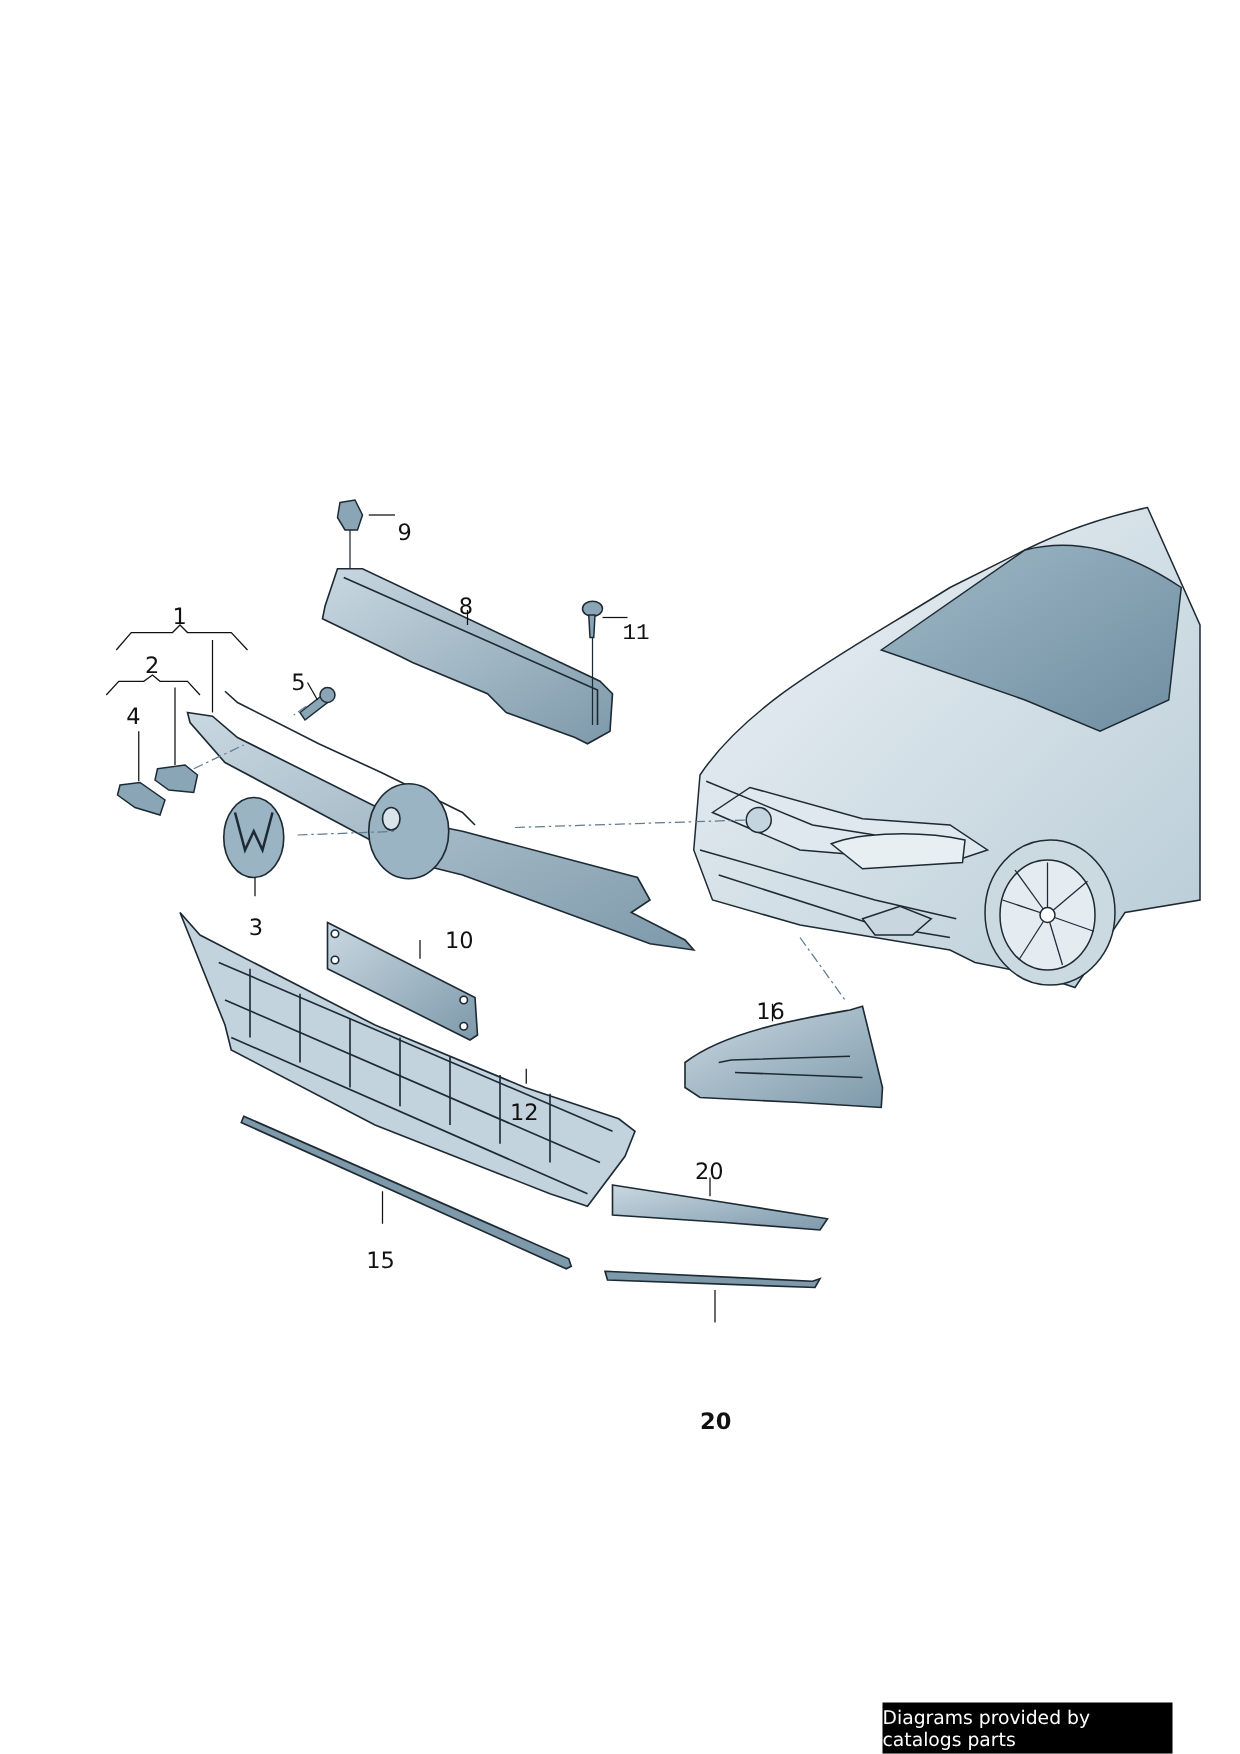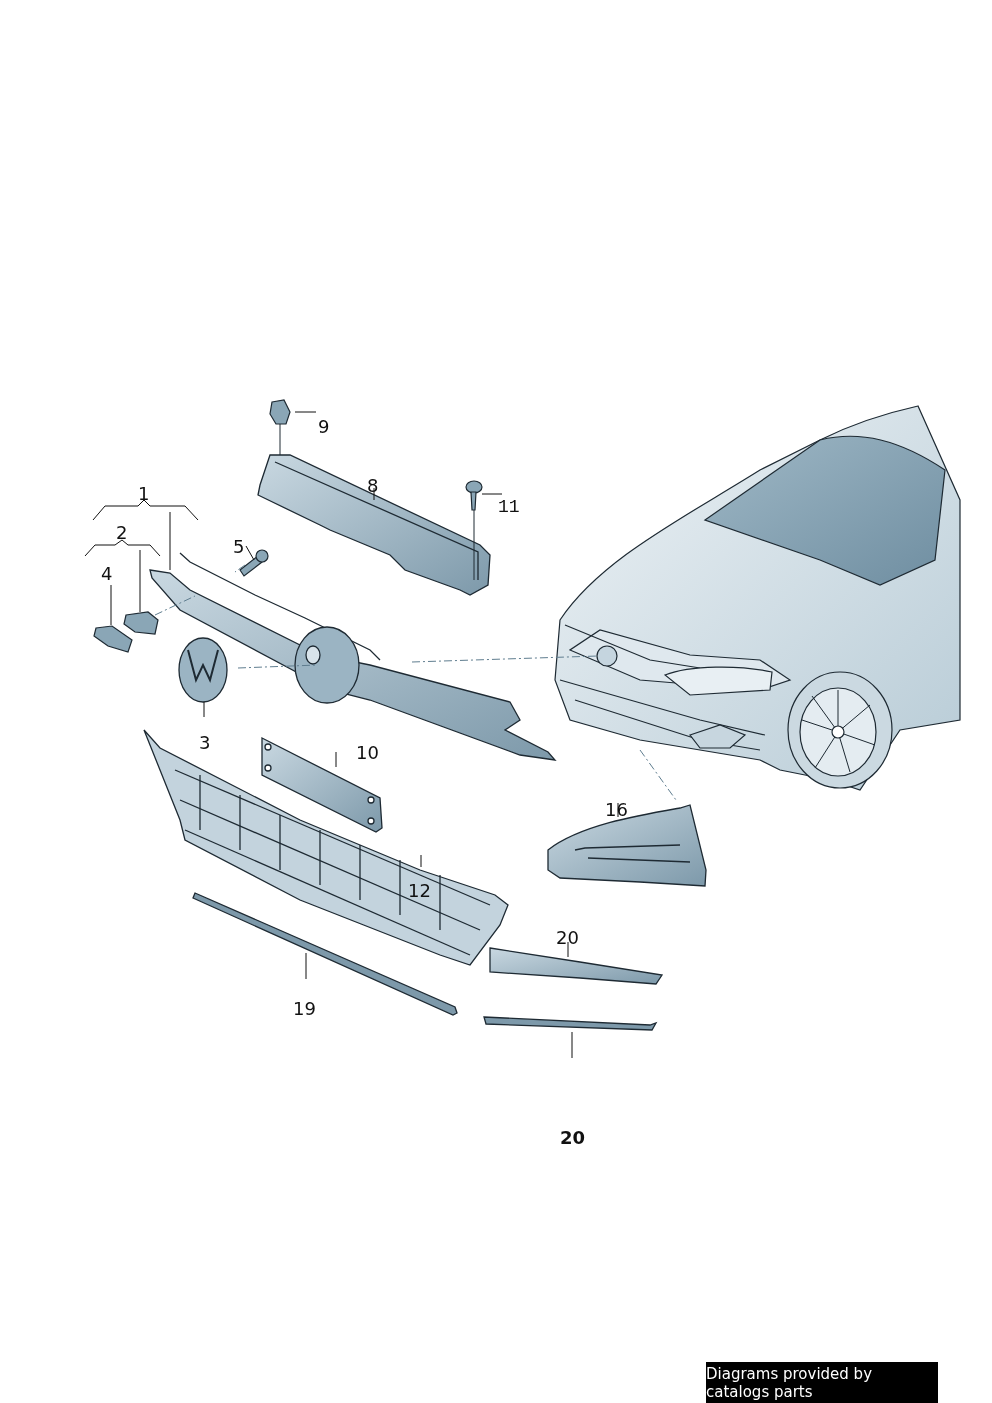--- a/index.html
+++ b/index.html
@@ -163,20 +163,20 @@
 <div class="callout" style="left:138px;top:485px;">1</div>
 <div class="callout" style="left:116px;top:524px;">2</div>
 <div class="callout" style="left:199px;top:734px;">3</div>
 <div class="callout" style="left:101px;top:565px;">4</div>
 <div class="callout" style="left:233px;top:538px;">5</div>
 <div class="callout" style="left:367px;top:477px;">8</div>
 <div class="callout" style="left:318px;top:418px;">9</div>
 <div class="callout" style="left:322px;top:744px;margin-left:34px;">10</div>
 <div class="callout" style="left:498px;top:498px;font-family:Liberation Mono, monospace;">11</div>
 <div class="callout" style="left:408px;top:843px;margin-top:39px;">12</div>
-<div class="callout" style="left:293px;top:1000px;">19</div>
+<div class="callout" style="left:293px;top:1000px;">15</div>
 <div class="callout" style="left:605px;top:789px;margin-top:12px;">16</div>
 <div class="callout" style="left:556px;top:929px;">20</div>
 <div class="callout" style="left:560px;top:1129px;font-weight:bold;">20</div>
 
 <div class="credit">
   <span>Diagrams provided by catalogs parts</span>
 </div>
 
 </body></html>

